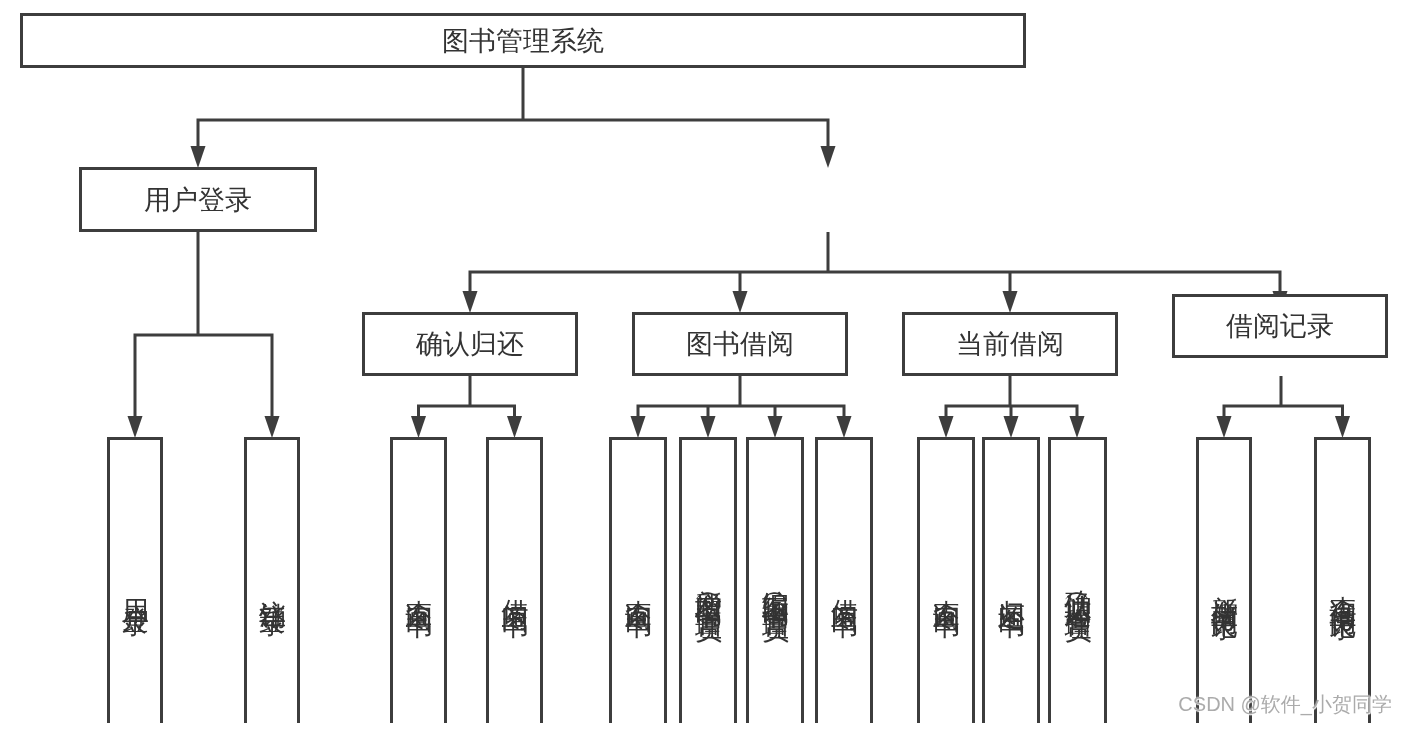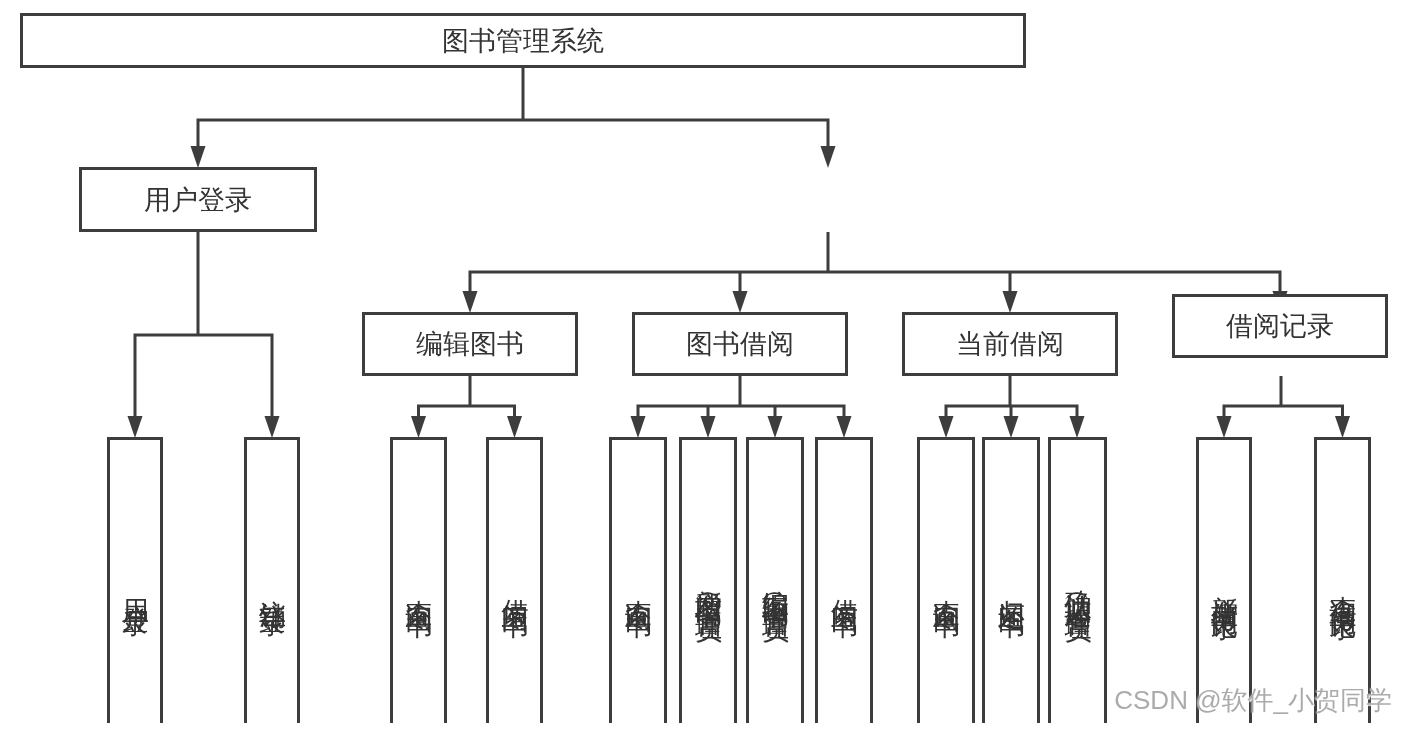--- a/index.html
+++ b/index.html
@@ -34,21 +34,21 @@
     writing-mode: vertical-rl;
     text-orientation: mixed;
     letter-spacing: 4px;
     line-height: 1;
     font-size: 27px;
   }
   .watermark {
     position: absolute;
     right: 13px;
     bottom: 5px;
-    font-size: 26px;
+    font-size: 20px;
     color: rgba(164,164,164,0.92);
     text-shadow: 0 0 2px #ffffff, 1px 1px 1px #ffffff;
     z-index: 5;
     white-space: nowrap;
     margin-left: 22px;
   }
 </style>
 </head>
 <body>
 
@@ -91,21 +91,21 @@
       <polygon points="1069.5,416 1084.5,416 1077,438"></polygon>
       <polygon points="1216.5,416 1231.5,416 1224,438"></polygon>
       <polygon points="1335,416 1350,416 1342.5,438"></polygon>
     </g>
   </svg>
 
   <div class="node" style="left:20px; top:13px; width:1006px; height:55px;">图书管理系统</div>
 
   <div class="node" style="left:79px; top:167px; width:238px; height:65px;">用户登录</div>
 
-  <div class="node" style="left:362px; top:312px; width:216px; height:64px;">编辑图书</div>
+  <div class="node" style="left:362px; top:312px; width:216px; height:64px;">确认归还</div>
   <div class="node" style="left:902px; top:312px; width:216px; height:64px;">当前借阅</div>
   <div class="node" style="left:632px; top:312px; width:216px; height:64px;">图书借阅</div>
   <div class="node" style="left:1172px; top:294px; width:216px; height:64px;">借阅记录</div>
 
   <div class="node vbox" style="left:107px; top:437px; width:56px; height:298px;">
     <span class="vtext">用户登录</span>
   </div>
   <div class="node vbox" style="left:244px; top:437px; width:56px; height:298px;">
     <span class="vtext">注销登录</span>
   </div>

